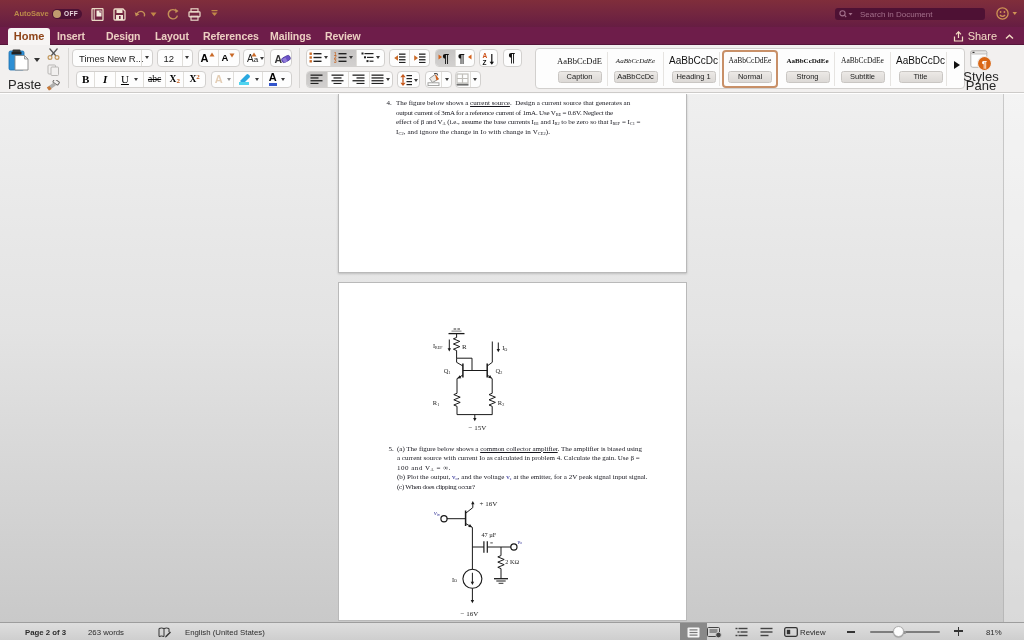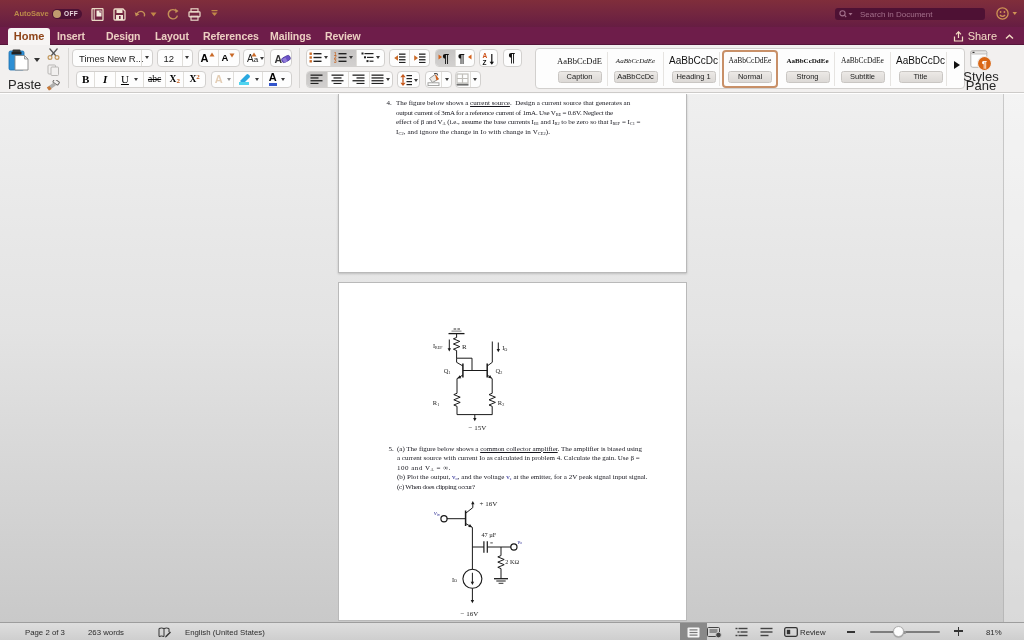--- a/index.html
+++ b/index.html
@@ -521,21 +521,21 @@
       <path d="M501 547 L501 555.6 L497.8 556.9 L504.2 559.5 L497.8 562.1 L504.2 564.7 L497.8 567.3 L501 568.6 L501 578.7"></path>
       <text x="505.3" y="563.5" font-size="6.2" font-family="Liberation Serif" fill="#1a1a1a" stroke="none">2 KΩ</text>
       <line x1="494" y1="578.7" x2="508" y2="578.7" stroke-width="1.3"></line>
       <line x1="496.3" y1="581" x2="505.7" y2="581" stroke-width="1"></line>
       <line x1="498.6" y1="583.3" x2="503.4" y2="583.3" stroke-width="0.9"></line>
     </svg>
   </div>
 </div>
 
 <div id="statusbar">
-  <span style="left:25px;">Page 2 of 3</span>
+  <span style="left:25px;font-weight:bold;">Page 2 of 3</span>
   <span style="left:88px;">263 words</span>
   <svg class="abs" style="left:158px;top:3.5px;" width="13" height="11" viewBox="0 0 13 11">
     <path d="M1 1.5 Q3.5 0.5 6 1.5 L6 9.5 Q3.5 8.5 1 9.5 Z" fill="none" stroke="#333" stroke-width="1"></path>
     <path d="M6 1.5 Q8.5 0.5 11 1.5 L11 5" fill="none" stroke="#333" stroke-width="1"></path>
     <path d="M7.5 9 L12 4.5 L13 5.5 L8.5 10 L7 10.5 Z" fill="#333"></path>
   </svg>
   <span style="left:185px;">English (United States)</span>
   <div class="abs" style="left:680px;top:0;width:27px;height:17px;background:#898989;"></div>
   <svg class="abs" style="left:687px;top:3.5px;" width="13" height="11" viewBox="0 0 13 11">
     <rect x="0.5" y="0.5" width="12" height="10" rx="1" fill="#f5f5f5"></rect>

